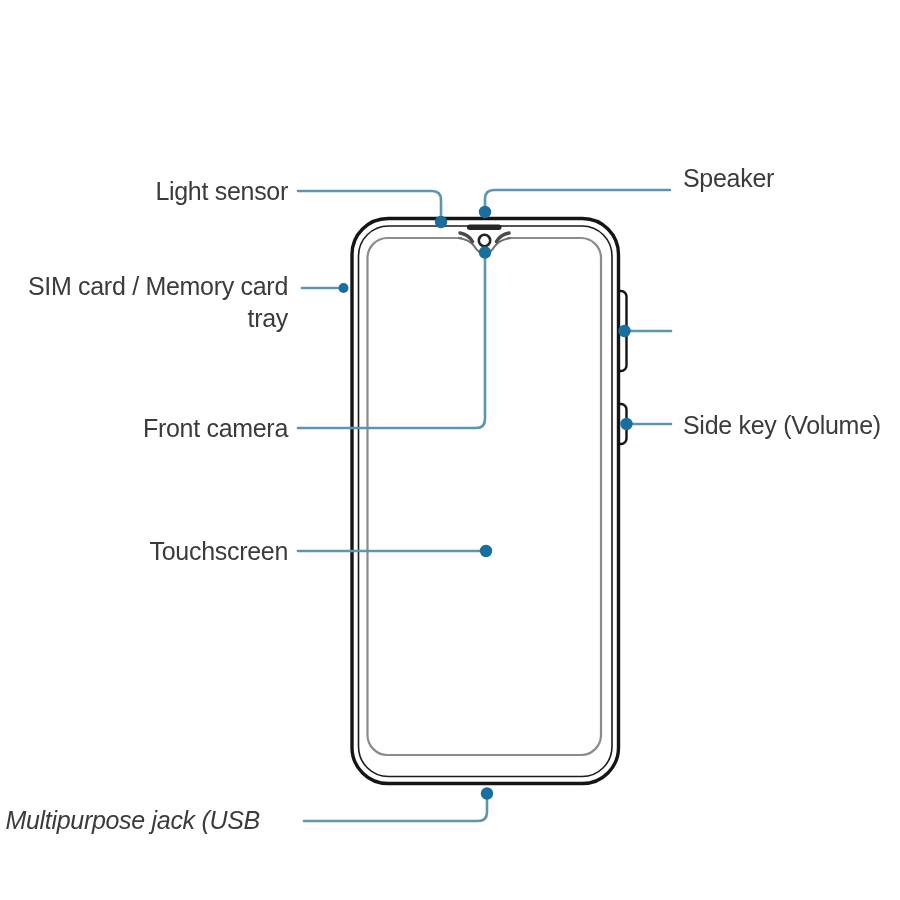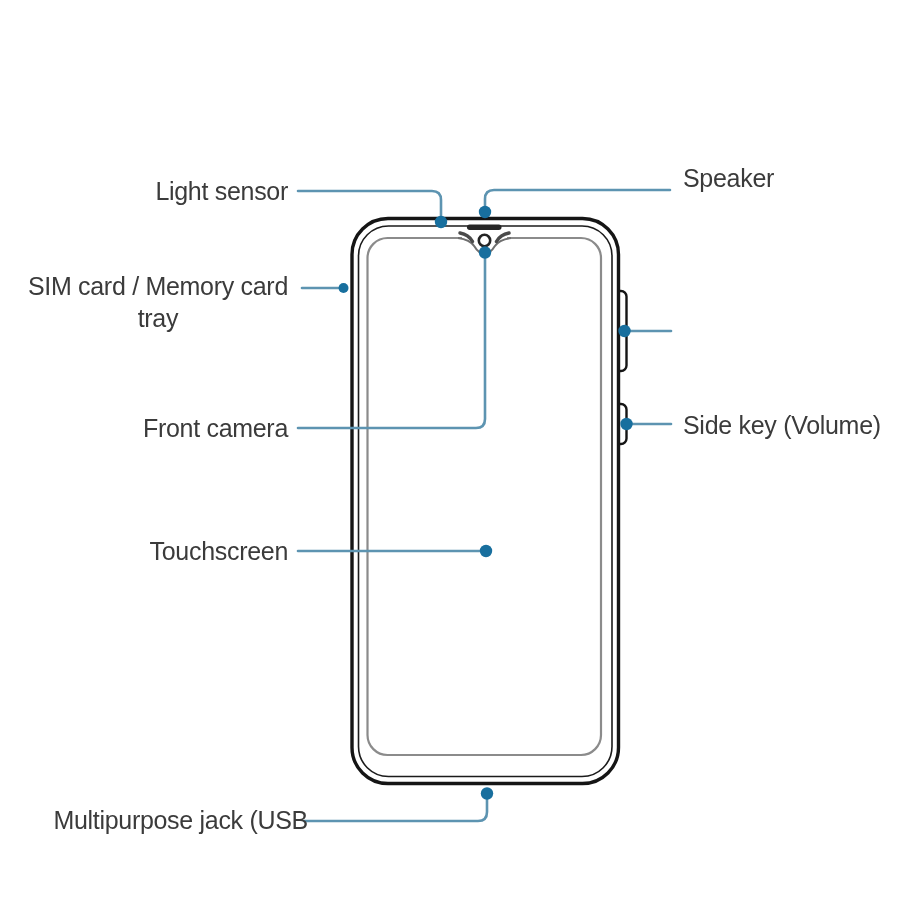--- a/index.html
+++ b/index.html
@@ -69,29 +69,29 @@
       <circle cx="485" cy="252.5" r="6.2"></circle>
       <circle cx="486" cy="551" r="6.2"></circle>
       <circle cx="487" cy="793.5" r="6.2"></circle>
     </g>
   </svg>
 
   <div class="label ralign" style="right:612px; top:178px;">Light sensor</div>
 
   <div class="label" style="left:683px; top:165px;">Speaker</div>
 
-  <div class="label two-line ralign" style="right:612px; top:270px;text-align:center;">
+  <div class="label two-line ralign" style="right:612px; top:270px;">
     <div>SIM card / Memory card</div>
     <div>tray</div>
   </div>
 
 
   <div class="label" style="left:683px; top:412px;">Side key (Volume)</div>
 
   <div class="label ralign" style="right:612px; top:415px;">Front camera</div>
 
   <div class="label ralign" style="right:612px; top:538px;">Touchscreen</div>
 
-  <div class="label two-line ralign" style="right:592px; top:804px;">
+  <div class="label two-line ralign" style="right:640px; top:804px;font-style:italic;">
     <div>Multipurpose jack (USB</div>
   </div>
 
 </div>
 
 </body></html>

